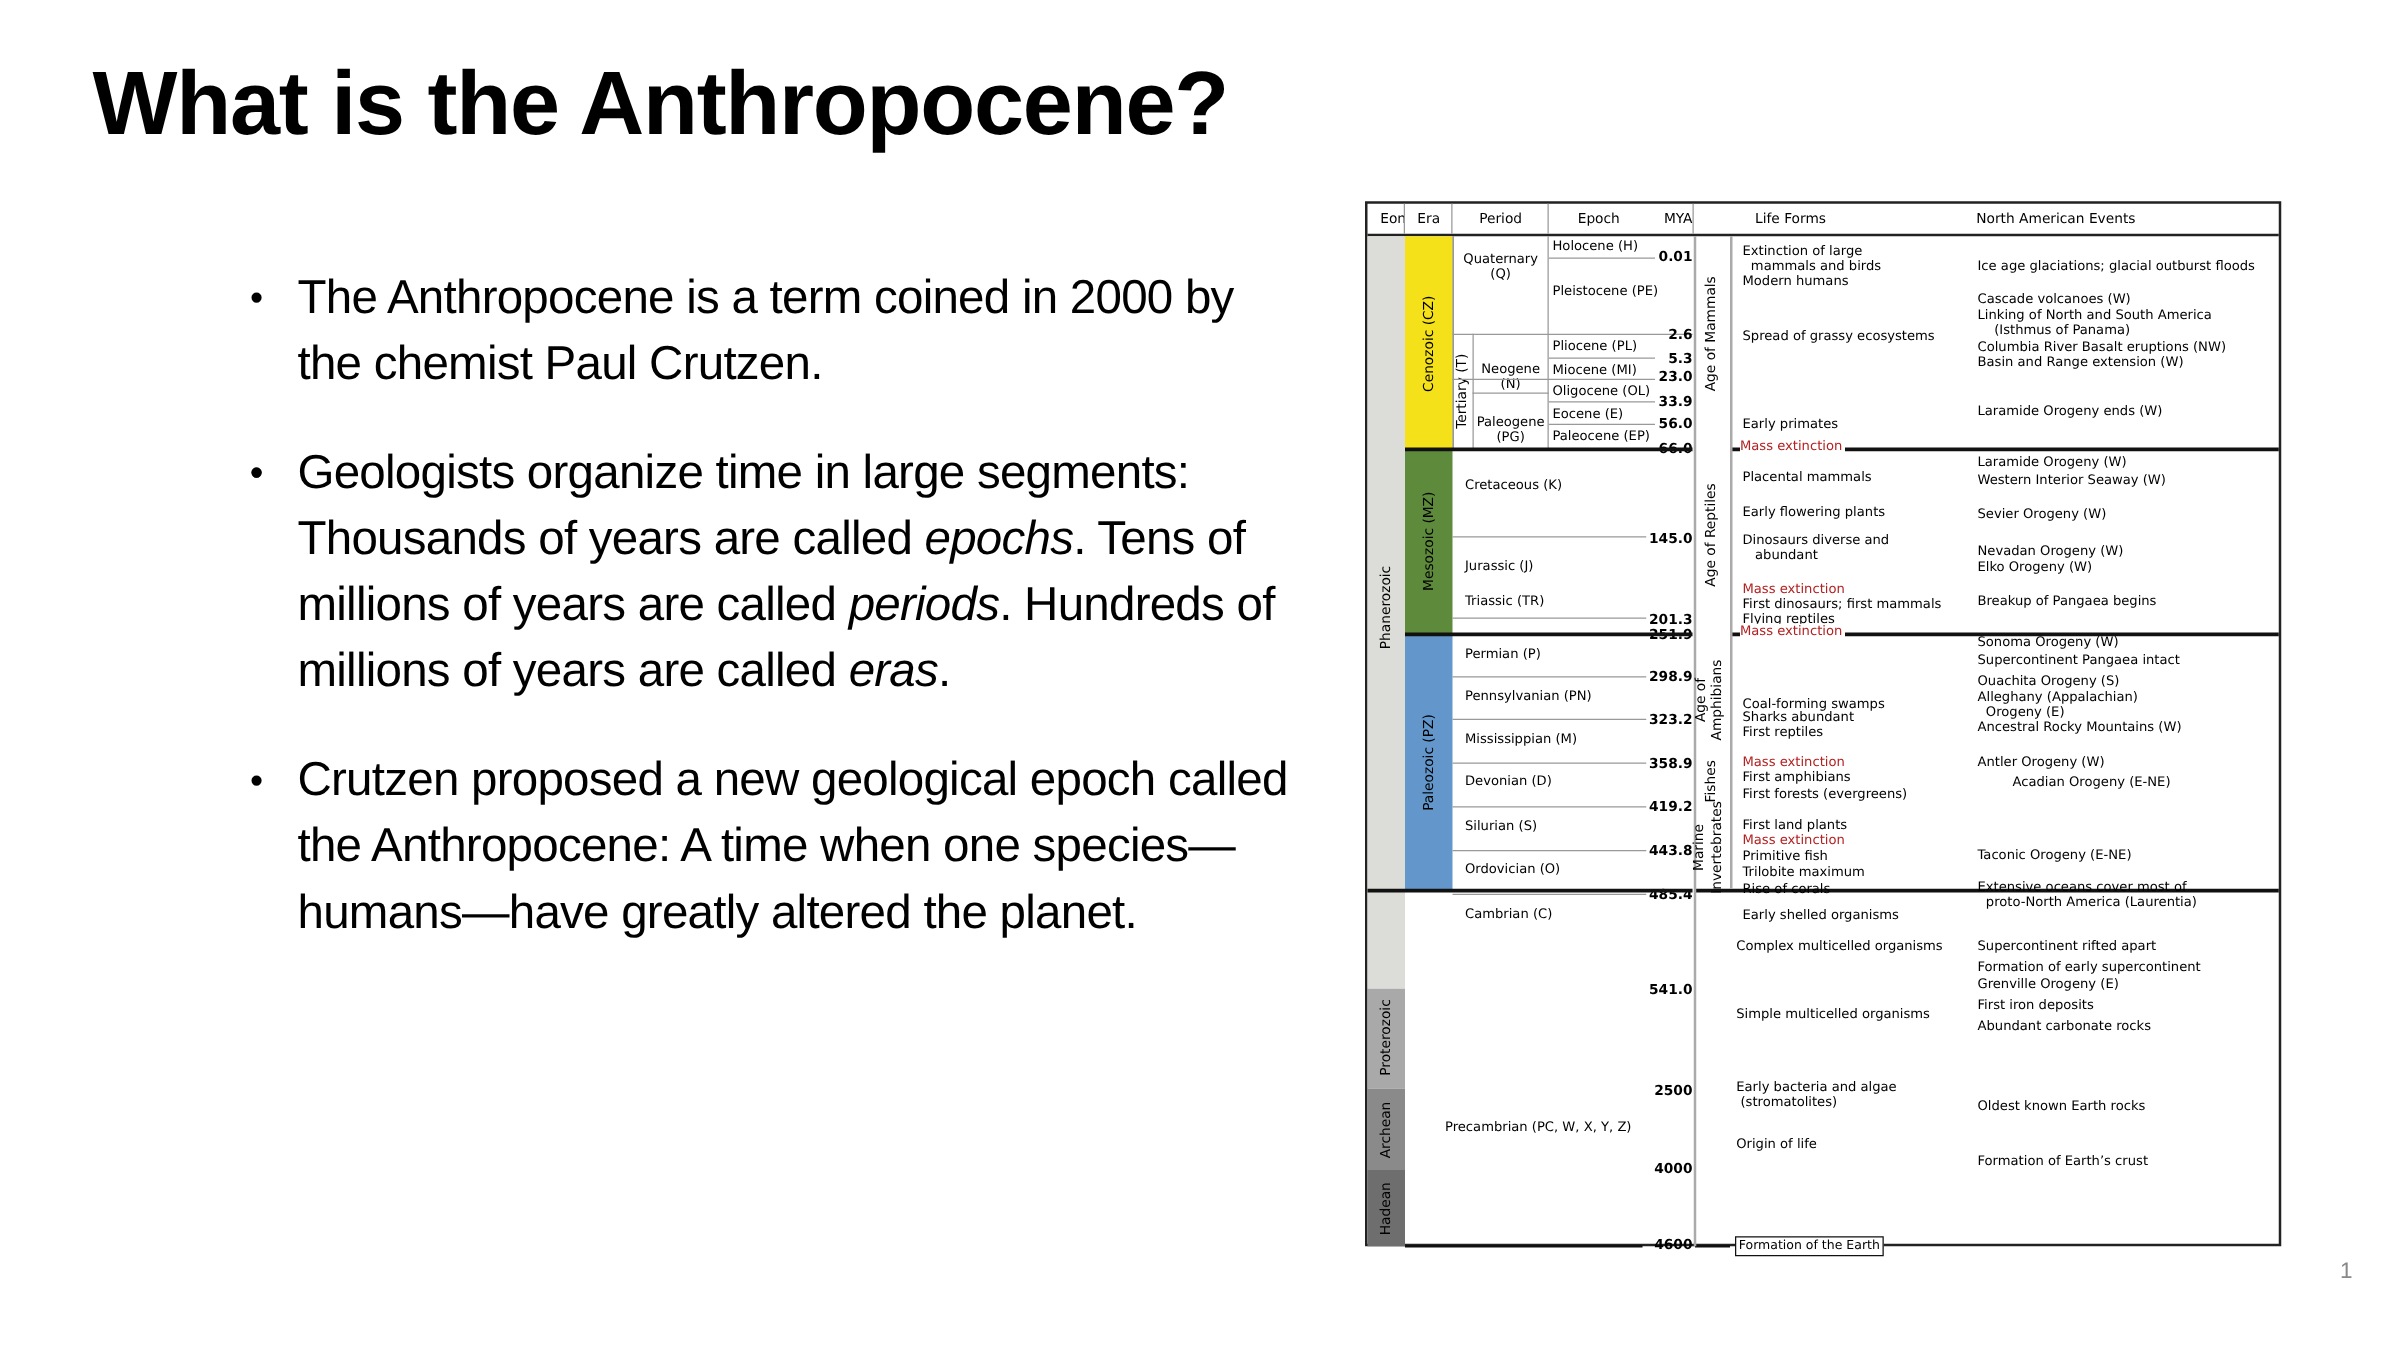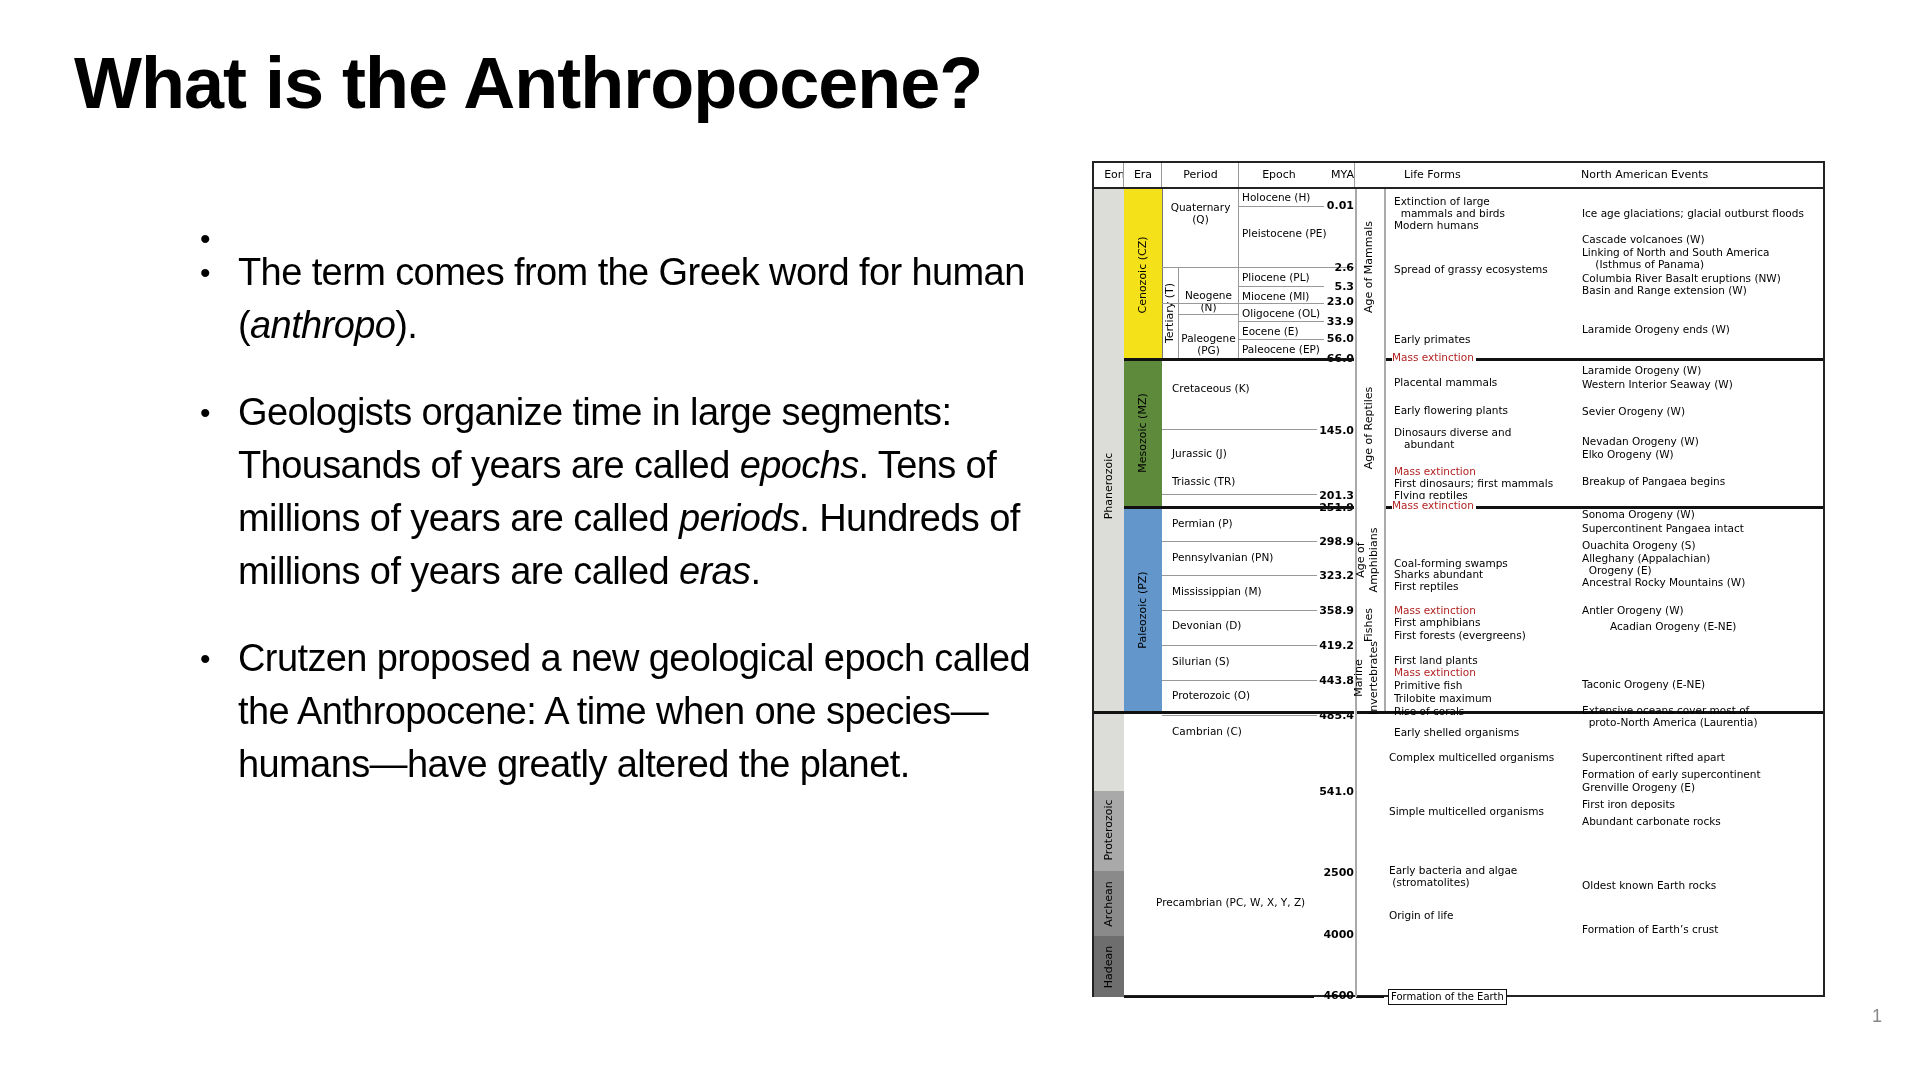--- a/index.html
+++ b/index.html
@@ -28,22 +28,22 @@
   .thick { position:absolute; height:0; border-top:3px solid #111; }
   .mya { position:absolute; font-size:11px; font-weight:bold; white-space:nowrap; text-align:right; width:40px; }
   .vdiv { position:absolute; width:0; border-left:1px solid #999; }
 </style>
 </head>
 <body>
 
 <div class="title">What is the Anthropocene?</div>
 
 <ul class="bullets">
+  <li><span class="dot">•</span><span class="btxt"><span>The Anthropocene is a term coined in 2000 by the chemist Paul Crutzen.</span></span></li>
   <li><span class="dot">•</span></li>
-  <li><span class="dot">•</span><span class="btxt"><span>The term comes from the Greek word for human (</span><em>anthropo</em><span>).</span></span></li>
   <li><span class="dot">•</span><span class="btxt"><span>Geologists organize time in large segments: Thousands of years are called </span><em>epochs</em><span>. Tens of millions of years are called </span><em>periods</em><span>. Hundreds of millions of years are called </span><em>eras</em><span>.</span></span></li>
   <li><span class="dot">•</span><span class="btxt"><span>Crutzen proposed a new geological epoch called the Anthropocene: A time when one species—humans—have greatly altered the planet.</span></span></li>
 </ul>
 
 <div class="pagenum">1</div>
 
 <div class="chart">
 
   <div class="hdr" style="left:0;width:41px;">Eon</div>
   <div class="hdr" style="left:30px;width:38px;">Era</div>
@@ -138,21 +138,21 @@
   <div class="lbl" style="left:78px;top:354px;">Permian (P)</div>
   <div class="thin" style="left:68px;width:155px;top:378px;"></div>
   <div class="lbl" style="left:78px;top:388px;">Pennsylvanian (PN)</div>
   <div class="thin" style="left:68px;width:155px;top:412px;"></div>
   <div class="lbl" style="left:78px;top:422px;">Mississippian (M)</div>
   <div class="thin" style="left:68px;width:155px;top:447px;"></div>
   <div class="lbl" style="left:78px;top:456px;">Devonian (D)</div>
   <div class="thin" style="left:68px;width:155px;top:482px;"></div>
   <div class="lbl" style="left:78px;top:492px;">Silurian (S)</div>
   <div class="thin" style="left:68px;width:155px;top:517px;"></div>
-  <div class="lbl" style="left:78px;top:526px;">Proterozoic (O)</div>
+  <div class="lbl" style="left:78px;top:526px;">Ordovician (O)</div>
   <div class="thin" style="left:68px;width:155px;top:552px;"></div>
   <div class="lbl" style="left:78px;top:562px;">Cambrian (C)</div>
 
   <div class="lbl" style="left:62px;top:733px;">Precambrian (PC, W, X, Y, Z)</div>
   <div class="thick" style="left:30px;width:190px;top:833px;border-top-width:2px;"></div>
   <div class="thick" style="left:262px;width:28px;top:833px;border-top-width:2px;"></div>
 
   <div class="vdiv" style="left:261px;top:26px;height:808px;border-left:2px solid #aaa;"></div>
   <div class="vdiv" style="left:290px;top:26px;height:522px;border-left:2px solid #aaa;"></div>
   <div class="vtxt" style="left:225px;top:97px;width:100px;height:14px;">Age of Mammals</div>

